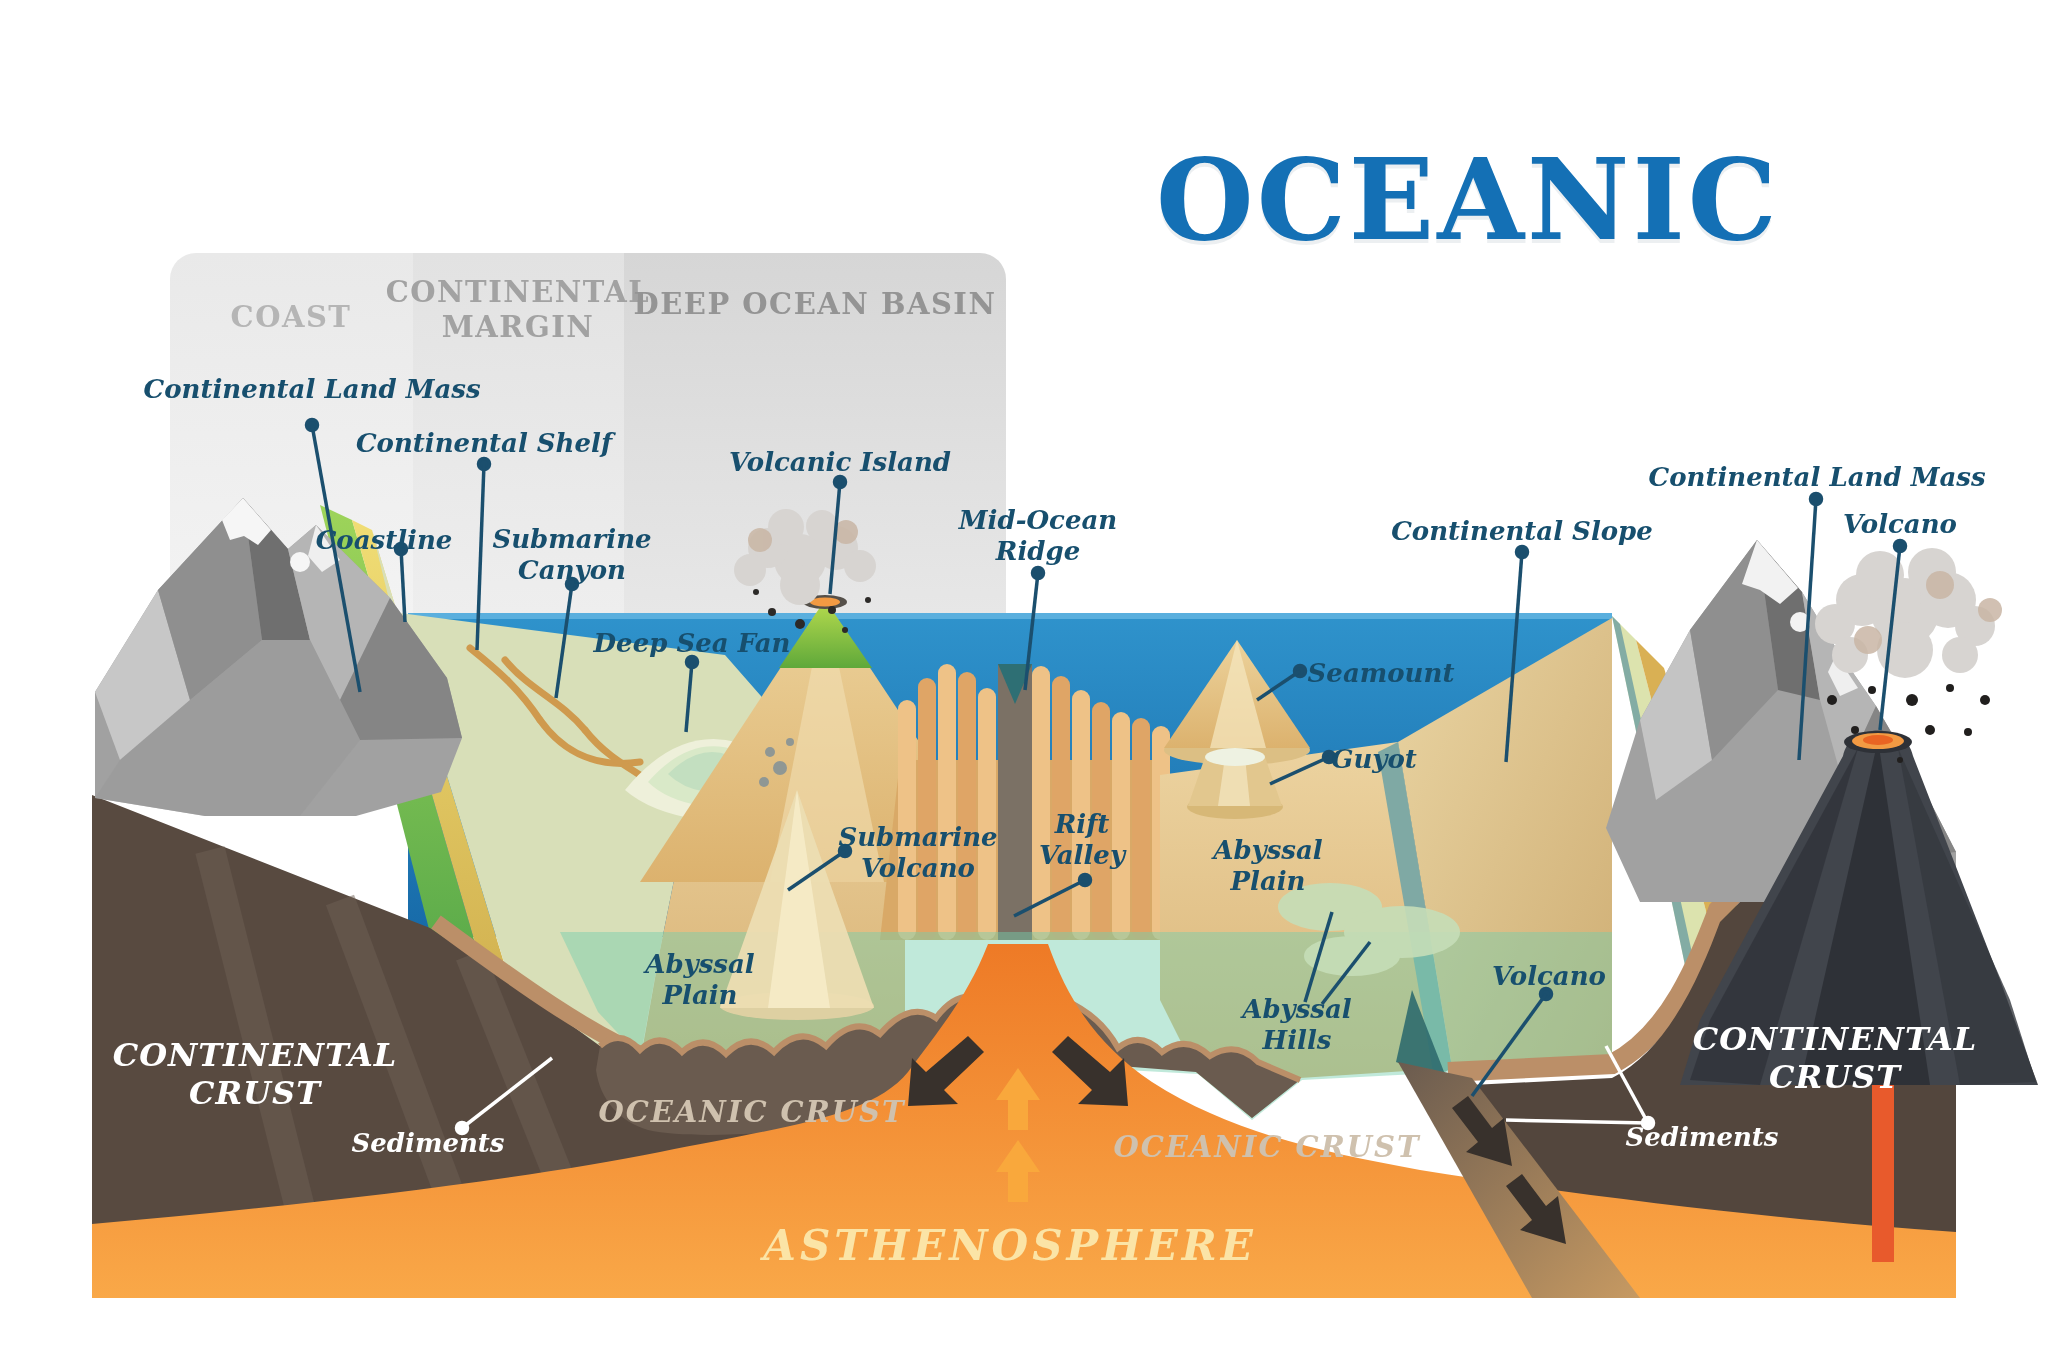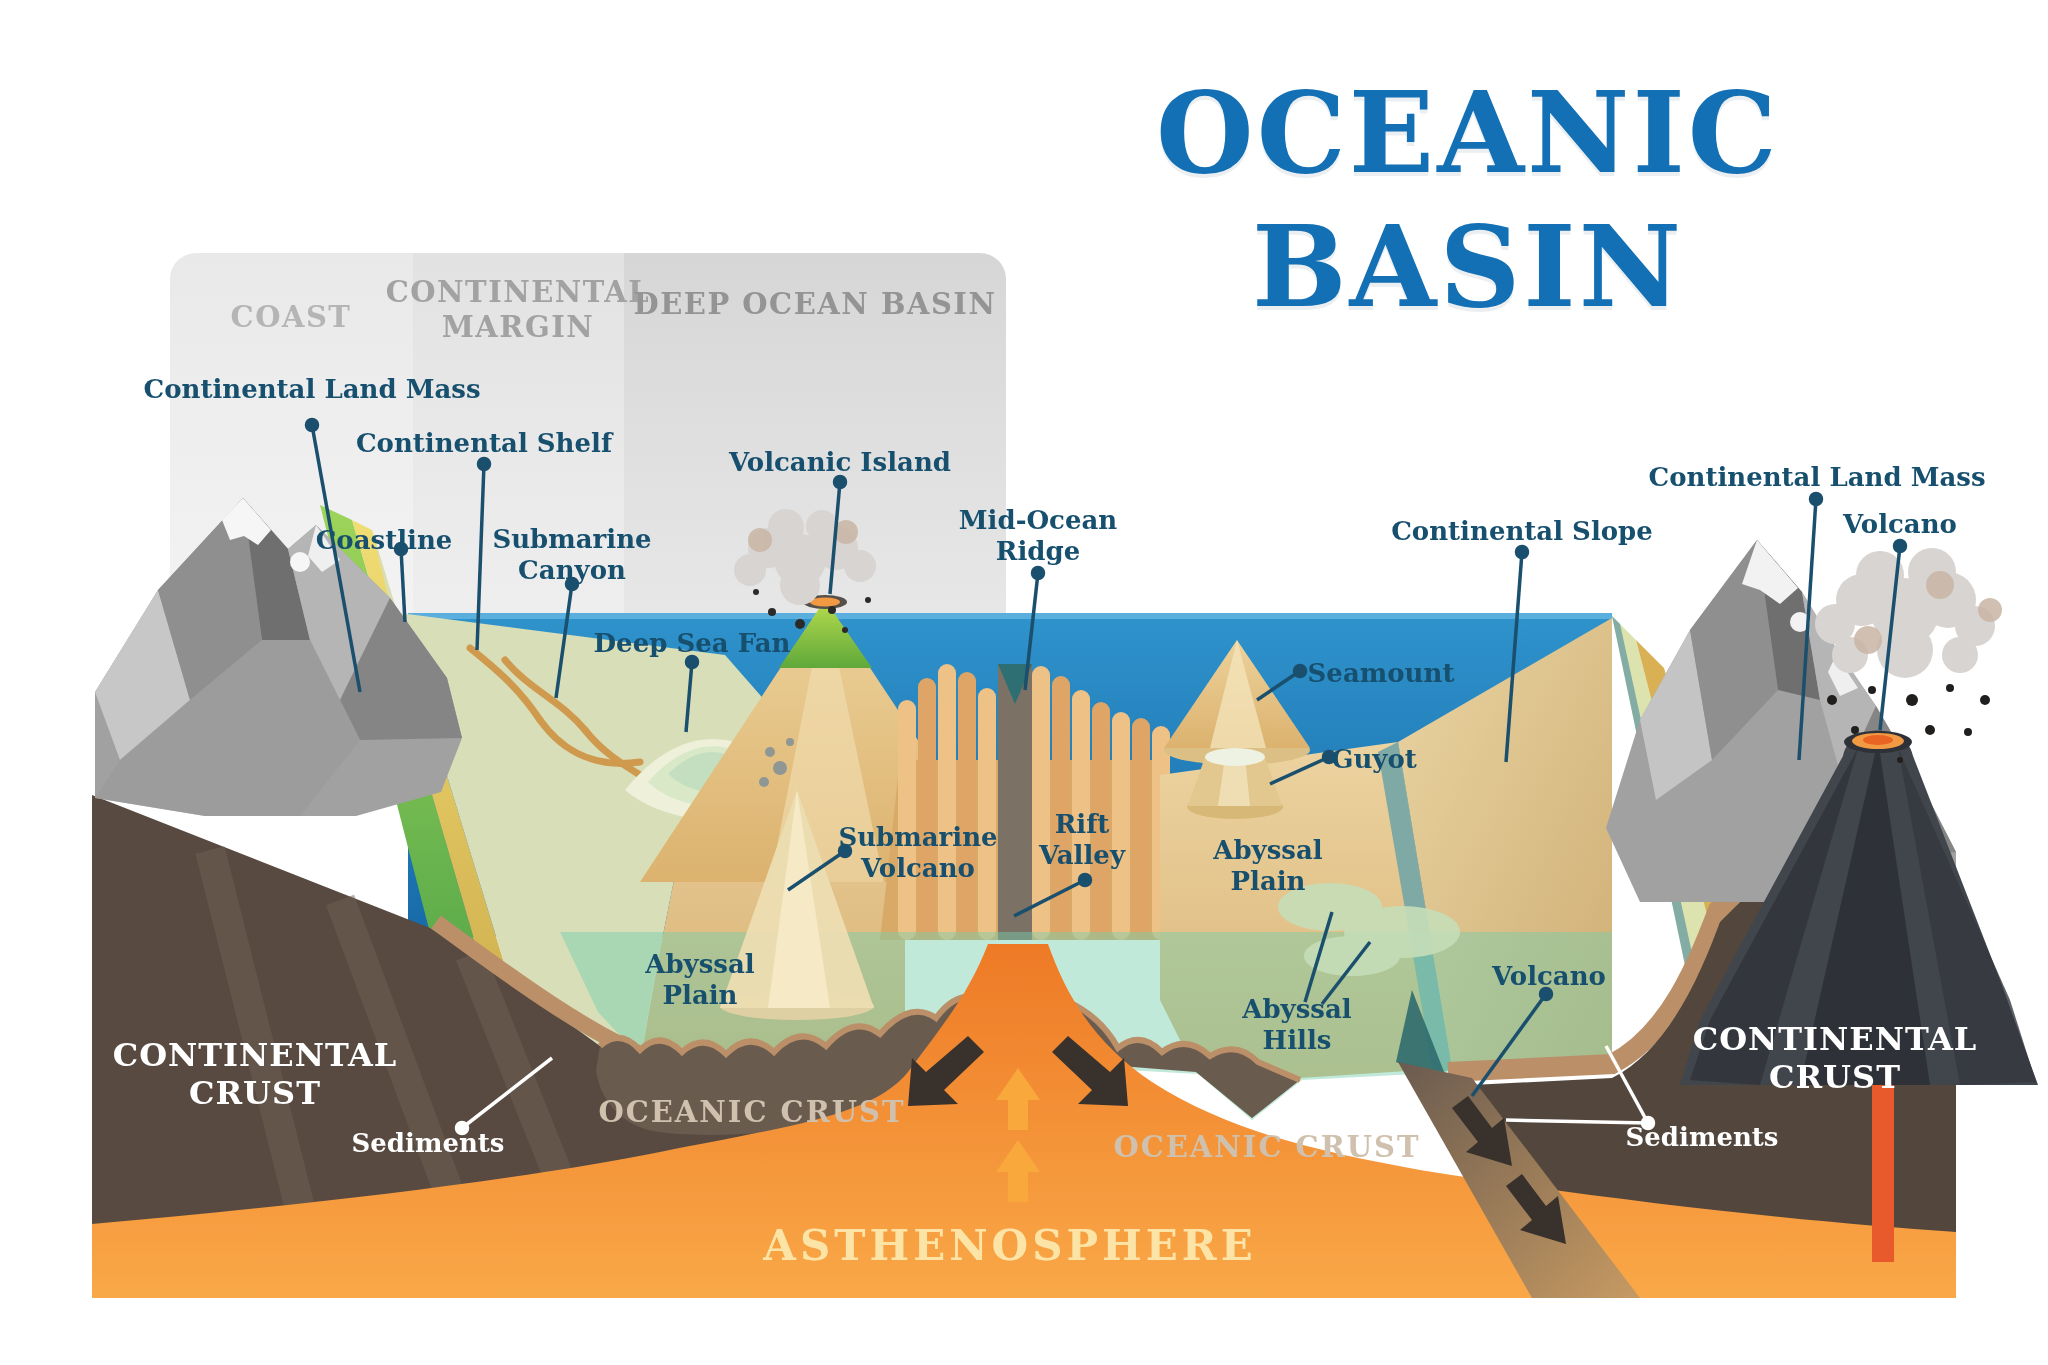--- a/index.html
+++ b/index.html
@@ -25,21 +25,21 @@
   svg.art{position:absolute;left:0;top:0;}
 
   
   .title{position:absolute;left:1468px;top:200px;transform:translate(-50%,-50%);
          color:#1470b5;font-weight:bold;font-size:112px;line-height:1.2;
          text-align:center;letter-spacing:3px;white-space:nowrap;
          text-shadow:0 4px 0 rgba(150,165,180,0.18);}
 
   
   .lbl{position:absolute;transform:translate(-50%,-50%);color:#174f6e;font-weight:bold;
-       font-size:26px;line-height:1.18;text-align:center;white-space:nowrap;}
+       font-size:26px;line-height:1.18;text-align:center;white-space:nowrap;font-style:italic;}
   .lbl.wrap{white-space:normal;}
   .lbl.white{color:#ffffff;}
   .lbl.crust{font-size:32px;letter-spacing:1px;}
   .lbl.tan{color:#cfc1ae;font-size:29px;letter-spacing:2px;}
   .lbl.asth{color:#fbe4a6;font-size:42px;letter-spacing:4px;}
 </style>
 </head>
 <body>
 
 <div class="stage">
@@ -367,21 +367,20 @@
       <circle cx="462" cy="1128" r="5.5"></circle>
         <line x1="462" y1="1128" x2="552" y2="1058"></line>
       <circle cx="1648" cy="1123" r="5.5"></circle>
       <line x1="1648" y1="1123" x2="1606" y2="1046"></line>
       <line x1="1648" y1="1123" x2="1506" y2="1120"></line>
     </g>
   </svg>
 
   <div class="title">
     <div>OCEANIC</div>
-    <div>BASIN</div>
   </div>
 
   <div class="zone-label zone-coast" style="left:291px;top:300px;margin-top:17px;">COAST</div>
   <div class="zone-label zone-margin" style="left:518px;top:301px;">CONTINENTAL MARGIN</div>
   <div class="zone-label zone-deep" style="left:815px;top:304px;">DEEP OCEAN BASIN</div>
 
   <div class="lbl" style="left:312px;top:389px;">Continental Land Mass</div>
   <div class="lbl" style="left:484px;top:443px;">Continental Shelf</div>
   <div class="lbl" style="left:384px;top:528px;margin-top:12px;">Coastline</div>
   <div class="lbl wrap" style="left:572px;top:555px;width:200px;">Submarine Canyon</div>

